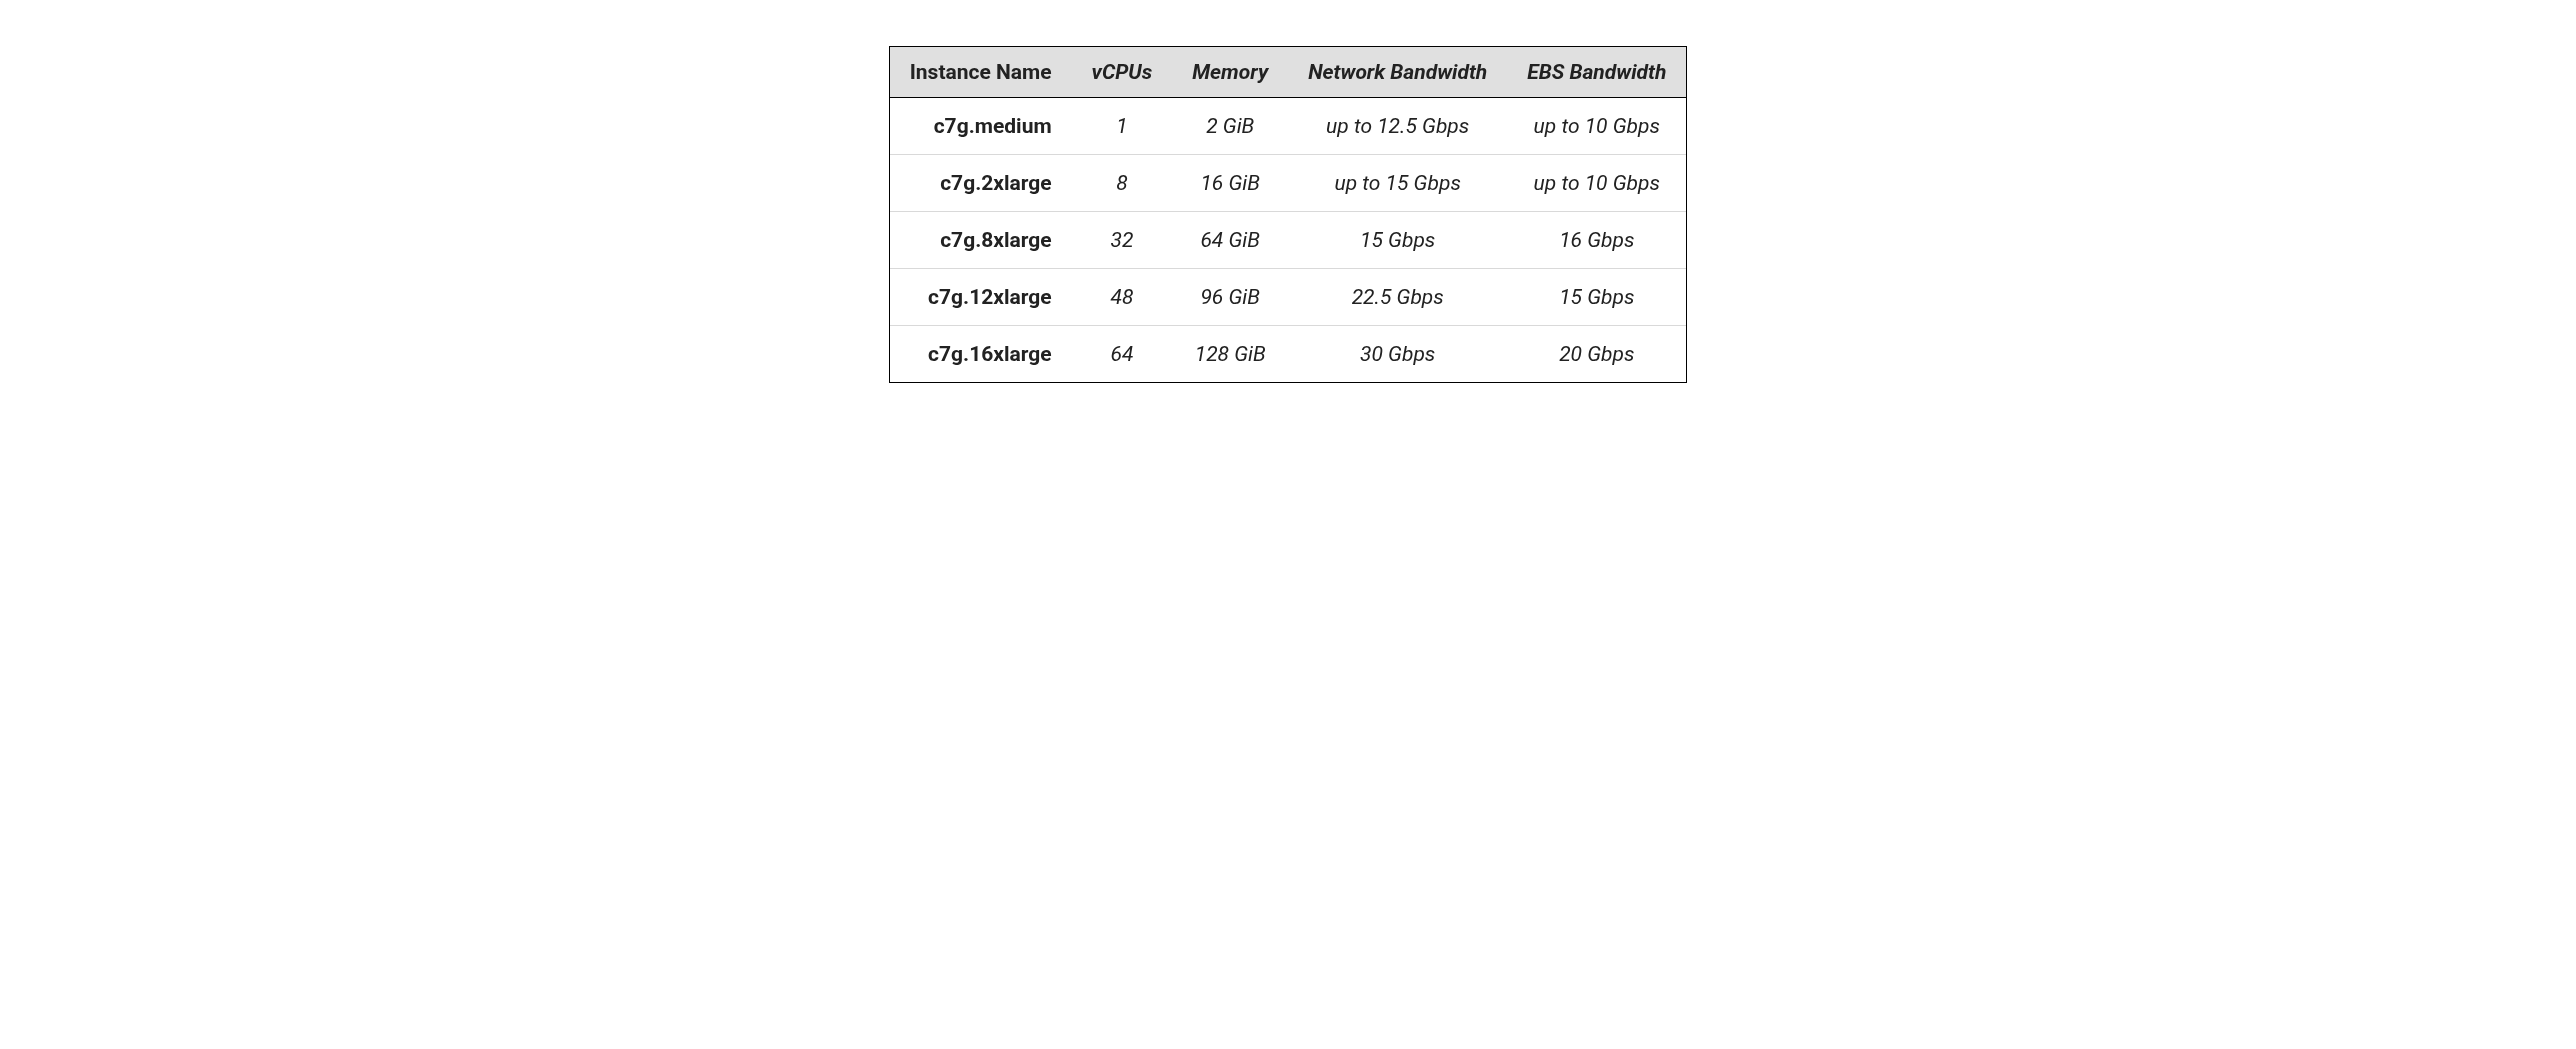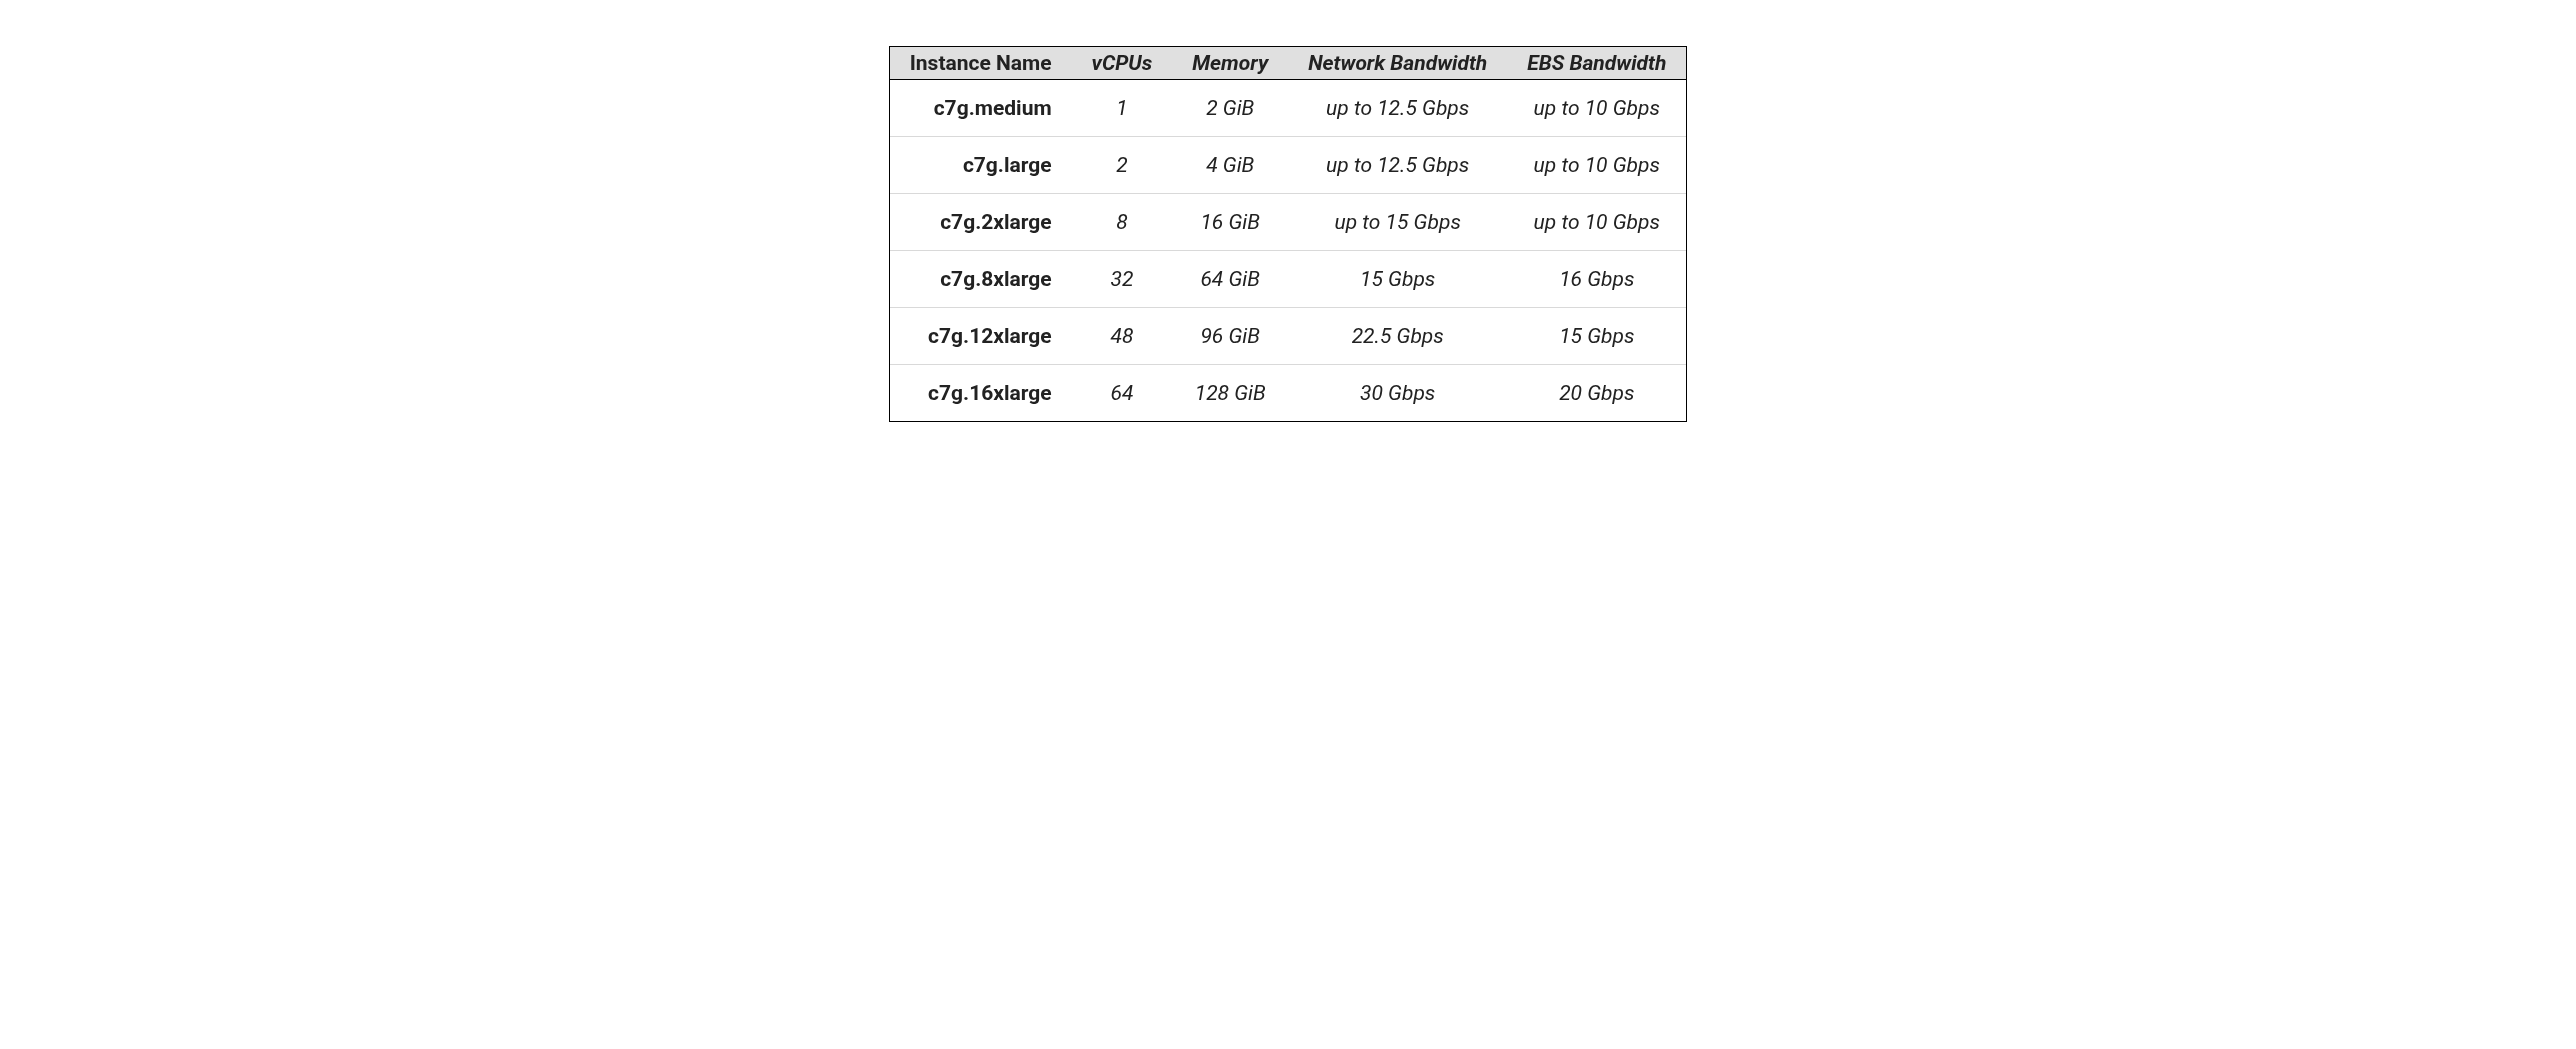--- a/index.html
+++ b/index.html
@@ -24,21 +24,21 @@
       border-collapse: collapse;
       font-size: 21px;
       color: #222222;
     }
     thead tr {
       background: #e0e0e0;
       border-bottom: 1.4px solid #000000;
     }
     th {
       font-weight: 700;
-      padding: 4px 20px;
+      padding: 13px 20px;
       text-align: left;
       white-space: nowrap;
     }
     th.center, td.center {
       text-align: center;
       font-style: italic;
     }
     tbody tr {
       border-bottom: 0.7px solid #d9d9d9;
     }
@@ -70,27 +70,20 @@
     </thead>
     <tbody>
       <tr>
         <td class="instance-name">c7g.medium</td>
         <td class="center">1</td>
         <td class="center">2 GiB</td>
         <td class="center">up to 12.5 Gbps</td>
         <td class="center">up to 10 Gbps</td>
       </tr>
       <tr>
-        <td class="instance-name">c7g.large</td>
-        <td class="center">2</td>
-        <td class="center">4 GiB</td>
-        <td class="center">up to 12.5 Gbps</td>
-        <td class="center">up to 10 Gbps</td>
-      </tr>
-      <tr>
         <td class="instance-name">c7g.2xlarge</td>
         <td class="center">8</td>
         <td class="center">16 GiB</td>
         <td class="center">up to 15 Gbps</td>
         <td class="center">up to 10 Gbps</td>
       </tr>
       <tr>
         <td class="instance-name">c7g.8xlarge</td>
         <td class="center">32</td>
         <td class="center">64 GiB</td>

